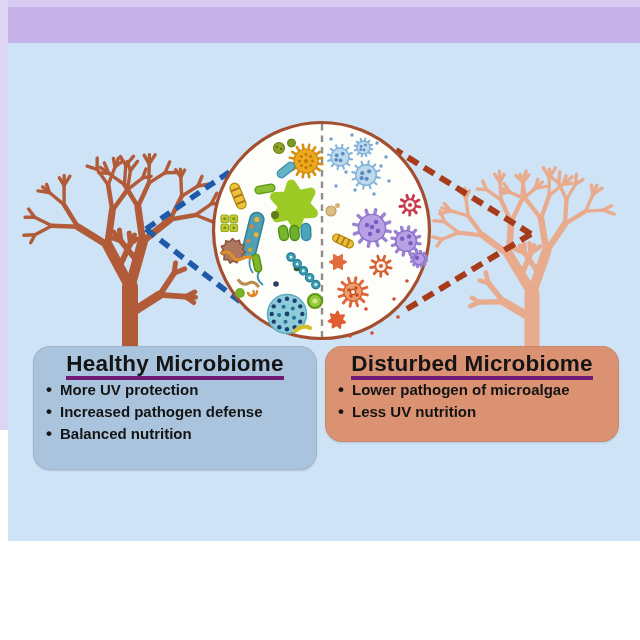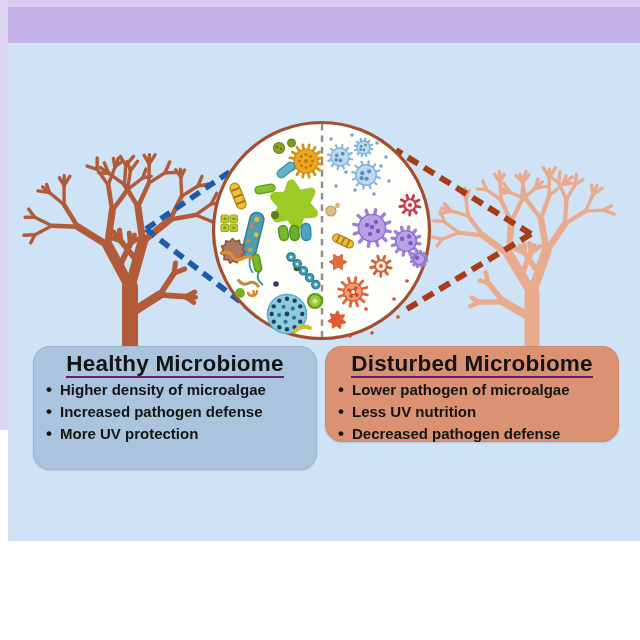--- a/index.html
+++ b/index.html
@@ -6,21 +6,21 @@
   .stage{position:relative;width:640px;height:640px;background:#ffffff;overflow:hidden;
          font-family:"Liberation Sans",sans-serif;}
   .strip-top{position:absolute;left:8px;top:0;right:0;height:7px;background:#d8cbf0;}
   .band{position:absolute;left:8px;top:7px;right:0;height:36px;background:#c4b2e8;}
   .left-strip{position:absolute;left:0;top:0;width:8px;height:430px;background:#ded5f2;}
   .canvas{position:absolute;left:8px;top:43px;right:0;height:498px;background:#cfe3f7;}
   .art{position:absolute;left:0;top:0;z-index:2;}
   .panel{position:absolute;z-index:3;border-radius:17px;color:#141414;
          box-shadow:inset 0 0 0 1px rgba(0,0,0,0.07), 0 1px 2px rgba(60,60,90,0.18);}
   .panel h2{margin:5px 6px 2px;text-align:center;font-size:22.5px;font-weight:700;letter-spacing:.2px;}
-  .panel h2 span{border-bottom:2px solid #701a75;padding-bottom:0;}
+  .panel h2 span{border-bottom:4px solid #701a75;padding-bottom:0;}
   .panel ul{list-style:none;margin:2px 0 0;padding:0 0 0 13px;}
   .panel li{position:relative;padding-left:14px;font-size:15px;font-weight:700;line-height:22px;}
   .panel li::before{content:"\2022";position:absolute;left:0;top:0;font-size:17px;}
   .healthy{left:33px;top:346px;width:284px;height:124px;}
   .disturbed{left:325px;top:346px;width:294px;height:96px;}
 </style>
 </head>
 <body>
 
 <div class="stage">
@@ -483,26 +483,25 @@
       <circle cx="394" cy="299" r="1.8" fill="#cf4c2e"></circle>
       <circle cx="407" cy="281" r="1.8" fill="#cf4c2e"></circle>
       <circle cx="350" cy="336" r="1.8" fill="#cf4c2e"></circle>
       <circle cx="372" cy="333" r="1.8" fill="#cf4c2e"></circle>
       <circle cx="398" cy="317" r="1.8" fill="#cf4c2e"></circle>
     </svg>
 
   <div class="panel healthy" style="background: rgb(169, 196, 220);">
     <h2><span>Healthy Microbiome</span></h2>
     <ul>
-        <li>Higher density of microalgae</li>
+        <li>More UV protection</li>
         <li>Increased pathogen defense</li>
-        <li>More UV protection</li>
+        <li>Balanced nutrition</li>
       </ul>
   </div>
   <div class="panel disturbed" style="background: rgb(219, 146, 115);">
     <h2><span>Disturbed Microbiome</span></h2>
     <ul>
         <li>Lower pathogen of microalgae</li>
         <li>Less UV nutrition</li>
-        <li>Decreased pathogen defense</li>
       </ul>
   </div>
 </div>
 
 </body></html>

